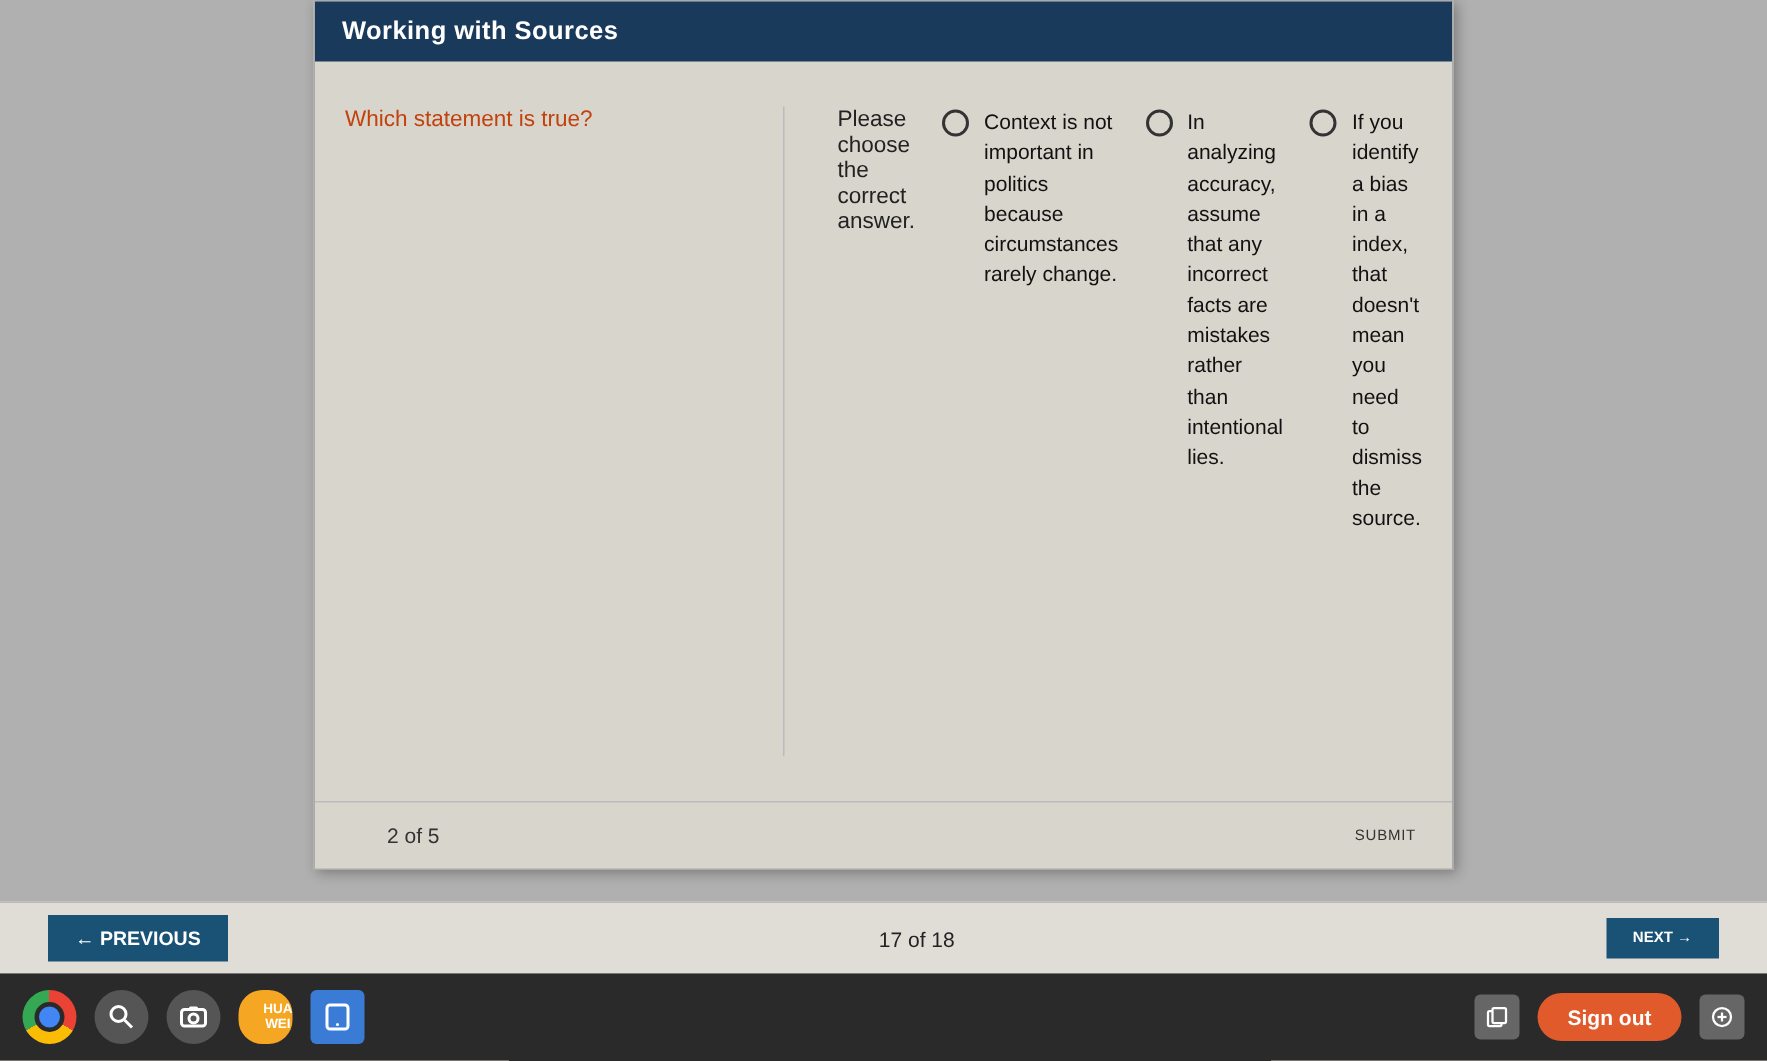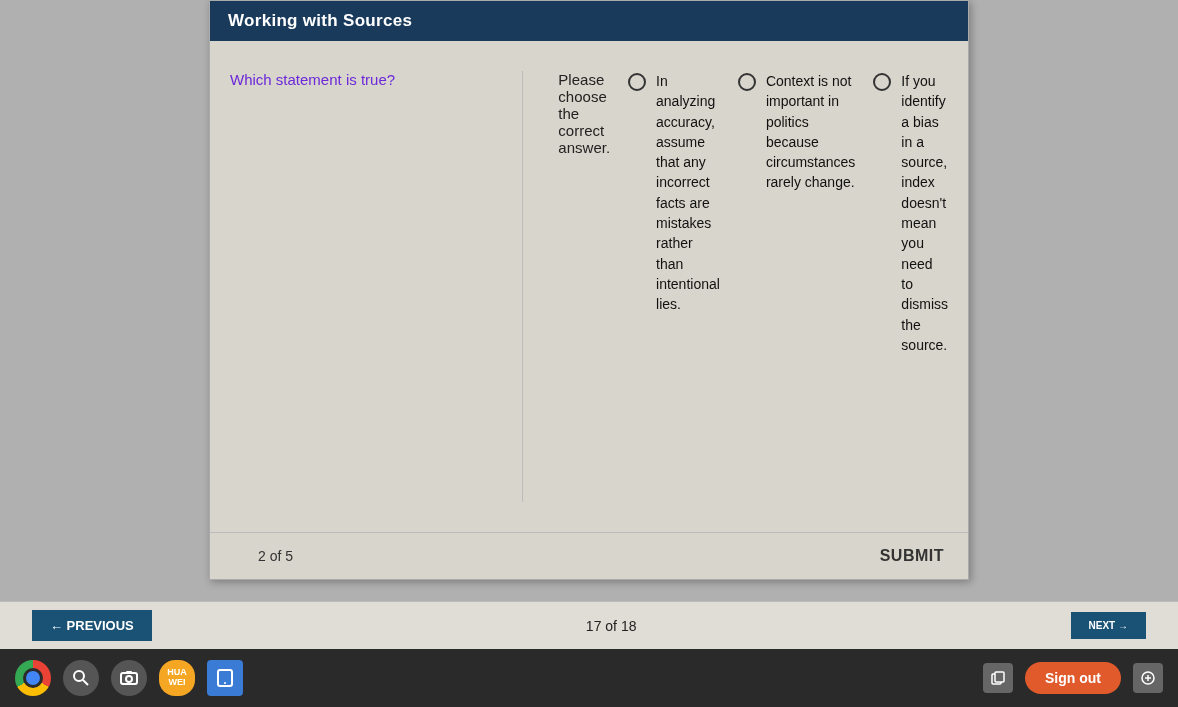--- a/index.html
+++ b/index.html
@@ -55,21 +55,21 @@
       flex: 1;
       padding: 30px 20px;
       gap: 20px;
     }
 
     .question-section {
       flex: 1;
       padding-right: 15px;
       border-right: 1px solid #bbb;
       font-size: 15px;
-      color: #6d28d9;
+      color: #c2410c;
       font-weight: 500;
     }
 
     .answers-section {
       flex: 1.4;
       padding-left: 15px;
       display: flex;
       flex-direction: row;
       gap: 18px;
     }
@@ -112,22 +112,22 @@
       border-top: 1px solid #bbb;
     }
 
     .page-indicator {
       font-size: 14px;
       color: #333;
       margin-left: 24px;
     }
 
     .submit-btn {
-      font-size: 16px;
-      font-weight: bold;
+      font-size: 10px;
+      font-weight: normal;
       color: #333;
       background: none;
       border: none;
       cursor: pointer;
       letter-spacing: 0.5px;
     }
 
     
     .bottom-nav {
       position: absolute;
@@ -284,31 +284,31 @@
 
       <div class="question-section">
         <span>Which statement is true?</span>
       </div>
 
       <div class="answers-section">
         <div class="answers-prompt">Please choose the correct answer.</div>
 
         <div class="answer-option">
           <div class="radio-circle"></div>
+          <span class="answer-text">Context is not important in politics because circumstances rarely change.</span>
+        </div>
+
+        <div class="answer-option">
+          <div class="radio-circle"></div>
           <span class="answer-text">In analyzing accuracy, assume that any incorrect facts are mistakes rather than intentional lies.</span>
         </div>
 
         <div class="answer-option">
           <div class="radio-circle"></div>
-          <span class="answer-text">Context is not important in politics because circumstances rarely change.</span>
-        </div>
-
-        <div class="answer-option">
-          <div class="radio-circle"></div>
-          <span class="answer-text">If you identify a bias in a source, index doesn't mean you need to dismiss the source.</span>
+          <span class="answer-text">If you identify a bias in a index, that doesn't mean you need to dismiss the source.</span>
         </div>
       </div>
     </div>
 
     <div class="quiz-footer">
       <span class="page-indicator">2 of 5</span>
       <button class="submit-btn">SUBMIT</button>
     </div>
   </div>
 
@@ -335,21 +335,21 @@
       </div>
 
       <div class="taskbar-icon generic">
         <svg width="20" height="20" viewBox="0 0 20 20" fill="none">
           <rect x="2" y="5" width="16" height="11" rx="2" stroke="white" stroke-width="2"></rect>
           <circle cx="10" cy="11" r="3" stroke="white" stroke-width="2"></circle>
           <rect x="7" y="3" width="6" height="3" rx="1" fill="white"></rect>
         </svg>
       </div>
 
-      <div class="taskbar-icon" style="background:#f5a623; border-radius:16px; width:36px; height:36px; display:flex; align-items:center; justify-content:center; cursor:pointer;">
+      <div class="taskbar-icon" style="background:#f5a623; border-radius:16px; width:36px; height:36px; display:flex; align-items:center; justify-content:flex-end; cursor:pointer;">
         <span style="font-size:9px; color:white; font-weight:bold; text-align:center; line-height:1.1;">HUA<br>WEI</span>
       </div>
 
       <div class="taskbar-icon" style="background:#3a7bd5; border-radius:4px; width:36px; height:36px; display:flex; align-items:center; justify-content:center; cursor:pointer;">
         <svg width="20" height="20" viewBox="0 0 20 20" fill="none">
           <rect x="3" y="2" width="14" height="16" rx="2" stroke="white" stroke-width="2"></rect>
           <line x1="10" y1="15" x2="10" y2="15" stroke="white" stroke-width="2" stroke-linecap="round"></line>
         </svg>
       </div>
     </div>

